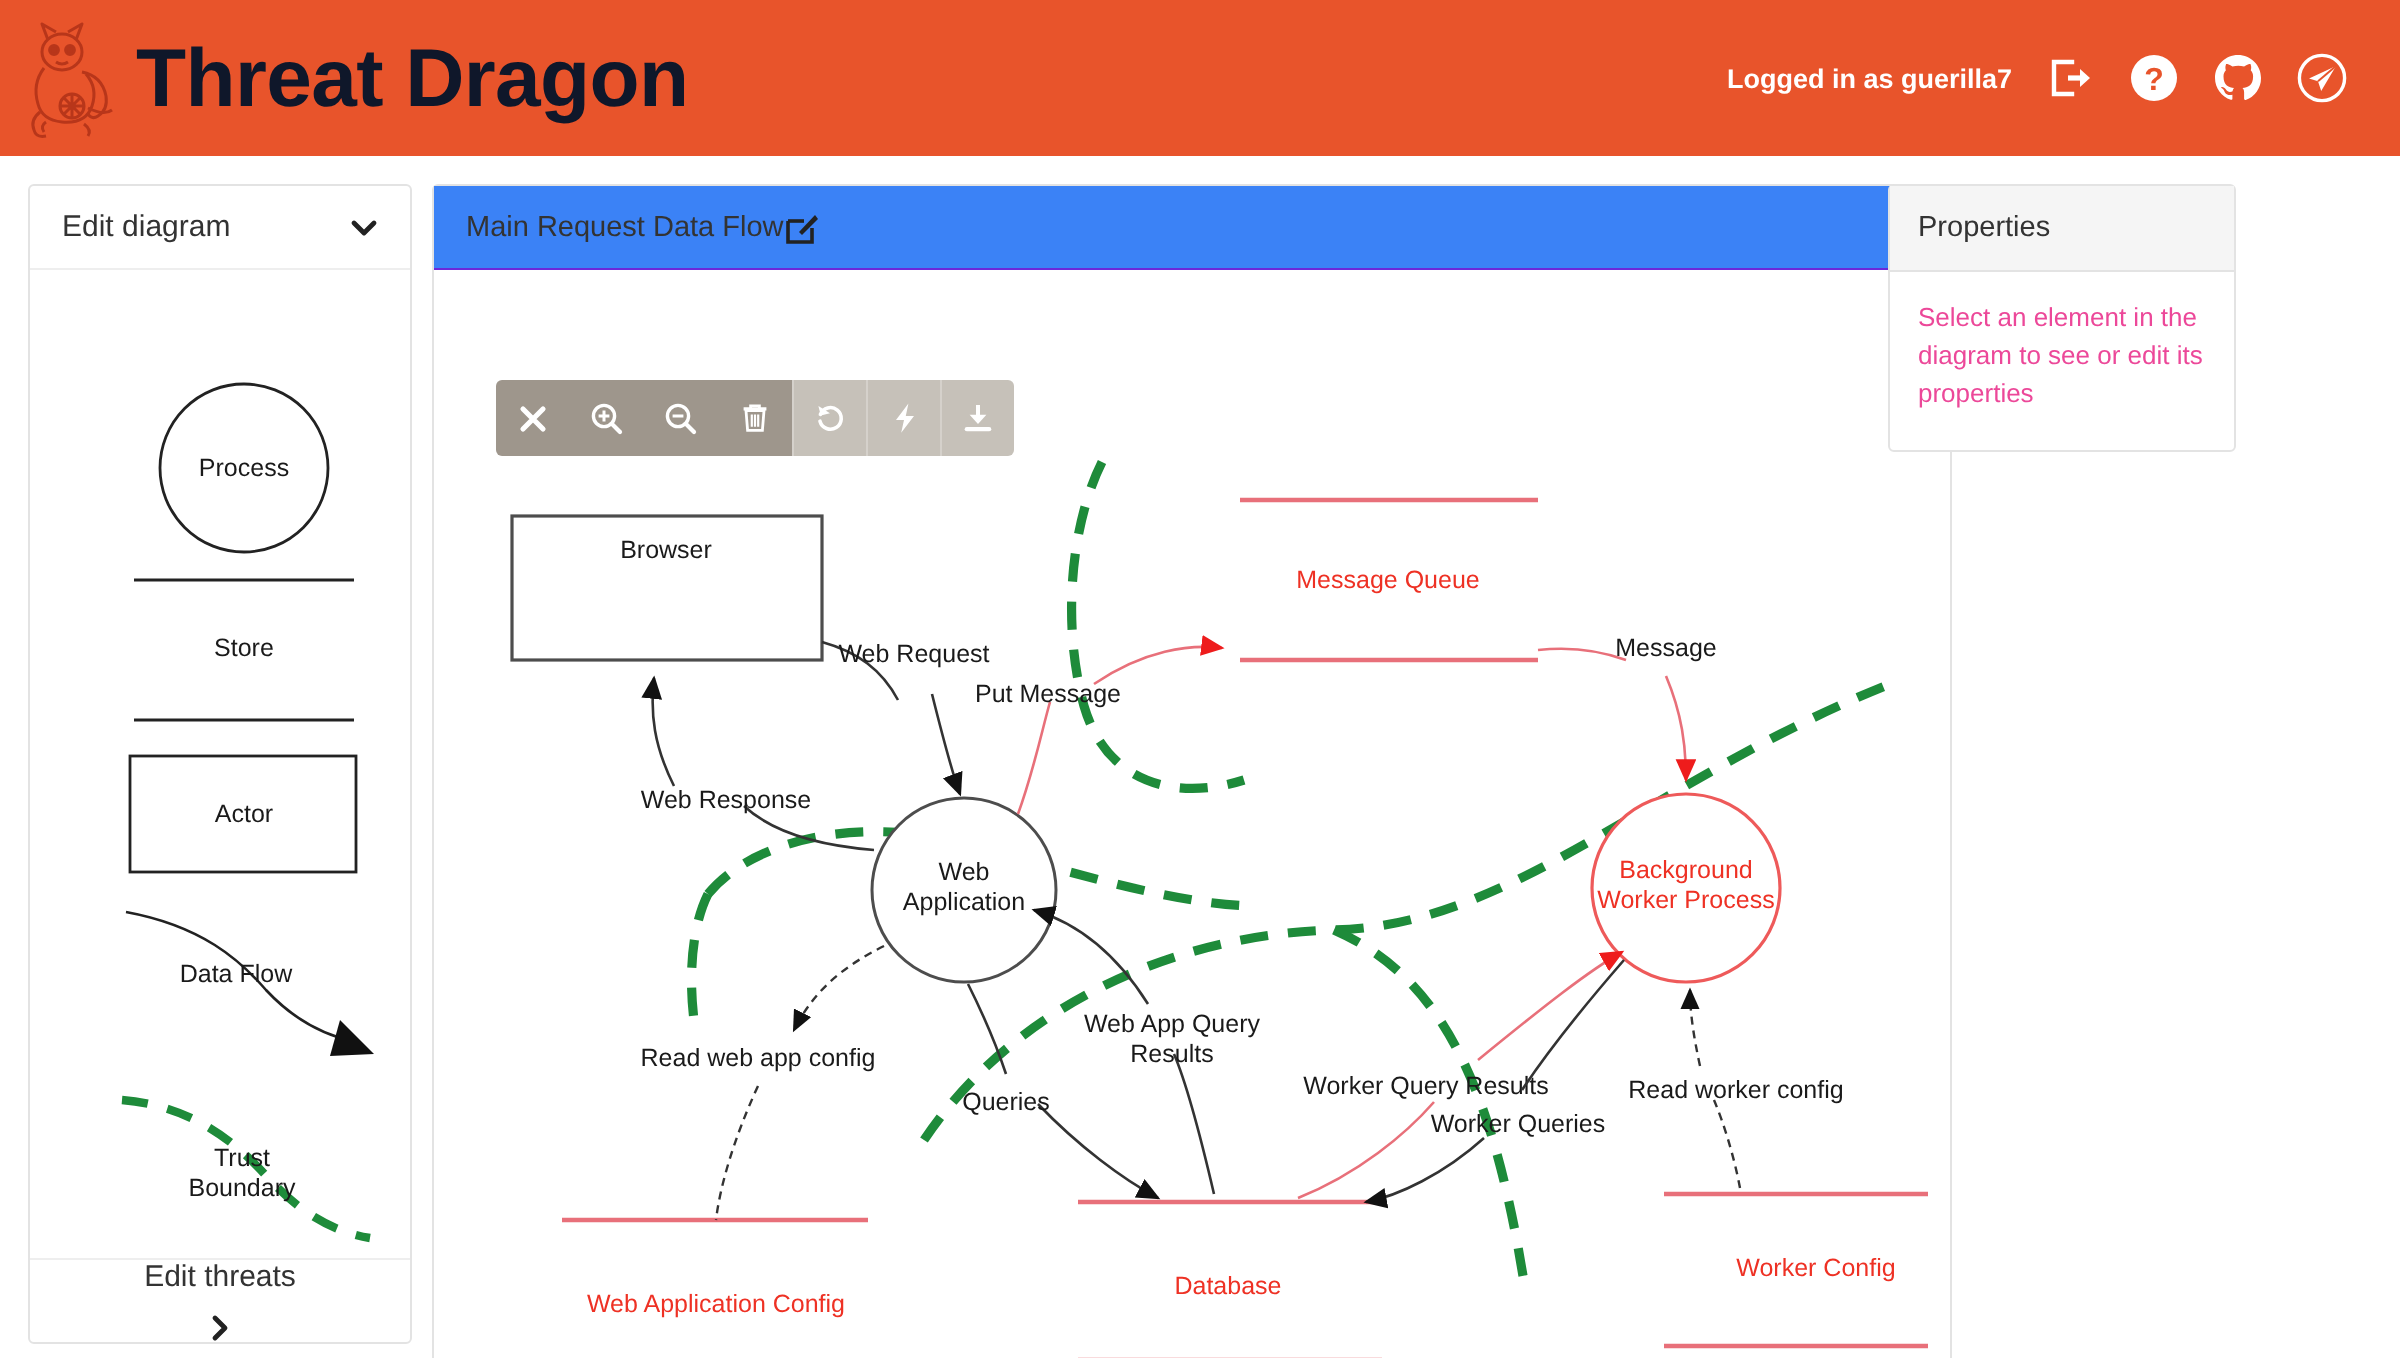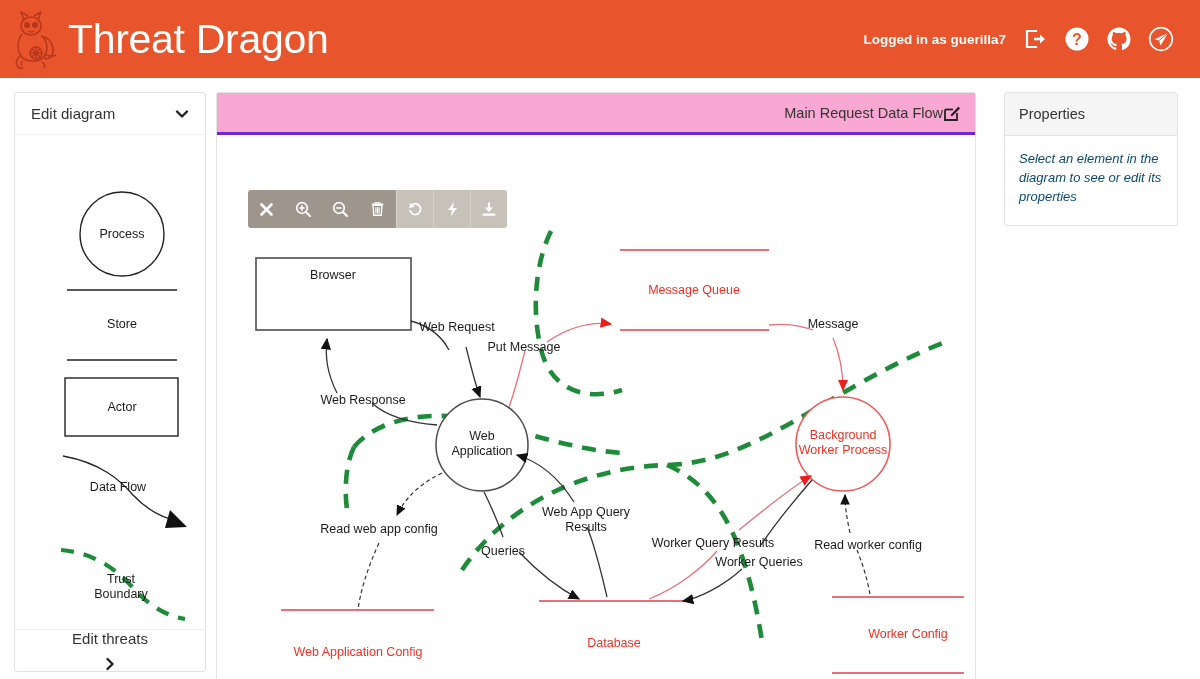--- a/index.html
+++ b/index.html
@@ -14,25 +14,25 @@
   
   #header {
     position: absolute; left: 0; top: 0;
     width: 1200px; height: 78px;
     background: #e8542b;
     display: flex; align-items: center;
   }
   #brand { display: flex; align-items: center; padding-left: 10px; }
   #dragon-logo { width: 52px; height: 62px; flex: 0 0 auto; }
   #brand-title {
-    color: #ffffff;
+    color: #0f172a;
     font-size: 41px;
     letter-spacing: -0.3px;
     margin-left: 6px;
-    font-weight: normal;
+    font-weight: bold;
     white-space: nowrap;
   }
   #header-right {
     margin-left: auto;
     display: flex; align-items: center;
     padding-right: 26px;
     gap: 16px;
   }
   #login-status {
     color: #ffffff;
@@ -71,23 +71,23 @@
   
   #diagram-card {
     position: absolute; left: 216px; top: 92px;
     width: 760px; height: 600px;
     background: #ffffff;
     border: 1px solid #e3e3e3;
     border-radius: 3px;
   }
   #diagram-head {
     height: 42px;
-    background: #f9a8d4;
-    border-bottom: 3px solid #6d28d9;
-    display: flex; align-items: center; justify-content: flex-end;
+    background: #3b82f6;
+    border-bottom: 1px solid #6d28d9;
+    display: flex; align-items: center; justify-content: flex-start;
     padding: 0 14px 0 16px;
   }
   #diagram-title { font-size: 14.5px; color: #333; }
   #edit-diagram-icon { width: 18px; height: 18px; cursor: pointer; }
   #canvas-wrap { position: relative; width: 100%; height: 556px; overflow: hidden; background:#fff; }
   #canvas-svg { position: absolute; left: 0; top: 0; }
 
   
   #canvas-toolbar {
     position: absolute; left: 31px; top: 55px;
@@ -101,39 +101,38 @@
     display: flex; align-items: center; justify-content: center;
     cursor: pointer;
   }
   .tbtn.dark { background: #9e968c; }
   .tbtn.light { background: #c6c1b9; }
   .tbtn + .tbtn.light { border-left: 1px solid #d5d1cb; }
   .tbtn svg { display: block; }
 
   
   #properties {
-    position: absolute; left: 1004px; top: 92px;
+    position: absolute; left: 944px; top: 92px;
     width: 174px;
     background: #ffffff;
     border: 1px solid #e3e3e3;
     border-radius: 3px;
   }
   #prop-head {
     height: 43px;
     background: #f5f5f5;
     border-bottom: 1px solid #e3e3e3;
     display: flex; align-items: center;
     padding: 0 14px;
     font-size: 14.5px; color: #333;
   }
   #prop-body {
     padding: 14px 14px 18px 14px;
     font-size: 13px;
-    font-style: italic;
-    color: #0c4a6e;
+    color: #ec4899;
     line-height: 1.45;
   }
 
   
   .dlabel { font-family: "Liberation Sans", sans-serif; font-size: 12.5px; fill: #1a1a1a; }
   .dnode  { font-family: "Liberation Sans", sans-serif; font-size: 12.5px; fill: #1a1a1a; }
   .dred   { font-family: "Liberation Sans", sans-serif; font-size: 12.5px; fill: #ee3124; }
   .stencil-text { font-family: "Liberation Sans", sans-serif; font-size: 12.5px; fill: #1a1a1a; }
 </style>
 </head>

